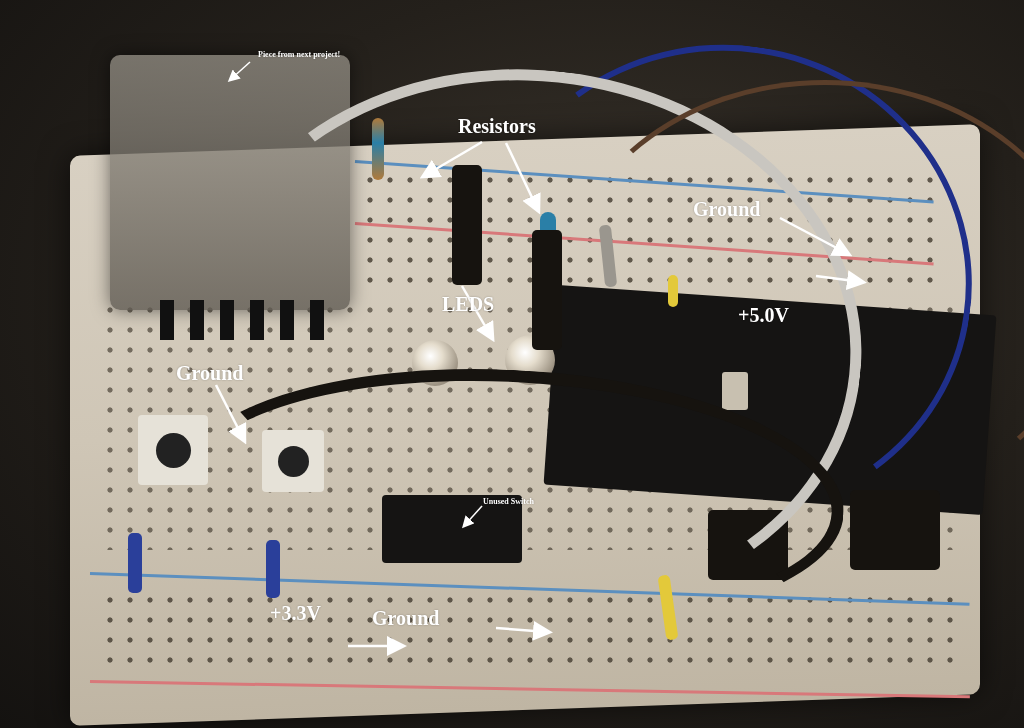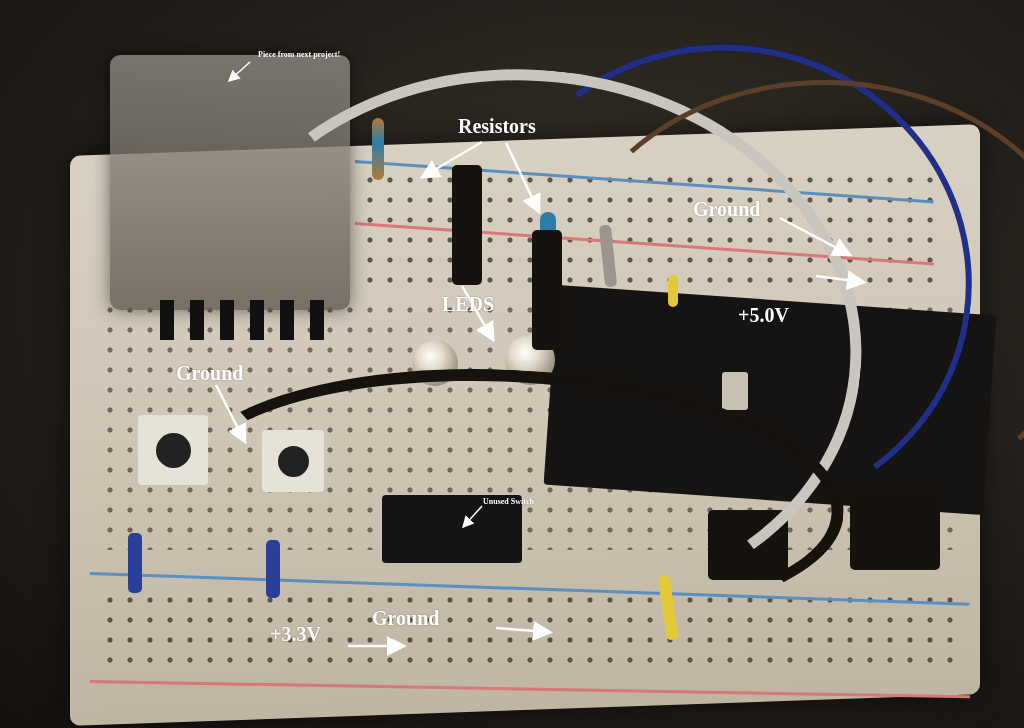--- a/index.html
+++ b/index.html
@@ -95,15 +95,15 @@
 
   <div id="labels">
       <div class="label small" style="left: 258px; top: 50px;">Piece from next project!</div>
       <div class="label big" style="left: 458px; top: 115px;">Resistors</div>
       <div class="label big" style="left: 442px; top: 261px; margin-top: 32px;">LEDS</div>
       <div class="label big" style="left: 176px; top: 362px;">Ground</div>
       <div class="label small" style="left: 459px; top: 497px; margin-left: 24px;">Unused Switch</div>
       <div class="label big" style="left: 693px; top: 198px;">Ground</div>
       <div class="label big" style="left: 738px; top: 264px; margin-top: 40px;">+5.0V</div>
       <div class="label big" style="left: 372px; top: 607px;">Ground</div>
-      <div class="label big" style="left: 270px; top: 623px;">+3.3V</div>
+      <div class="label big" style="left: 270px; top: 602px;">+3.3V</div>
     </div>
 </div>
 
 </body></html>

